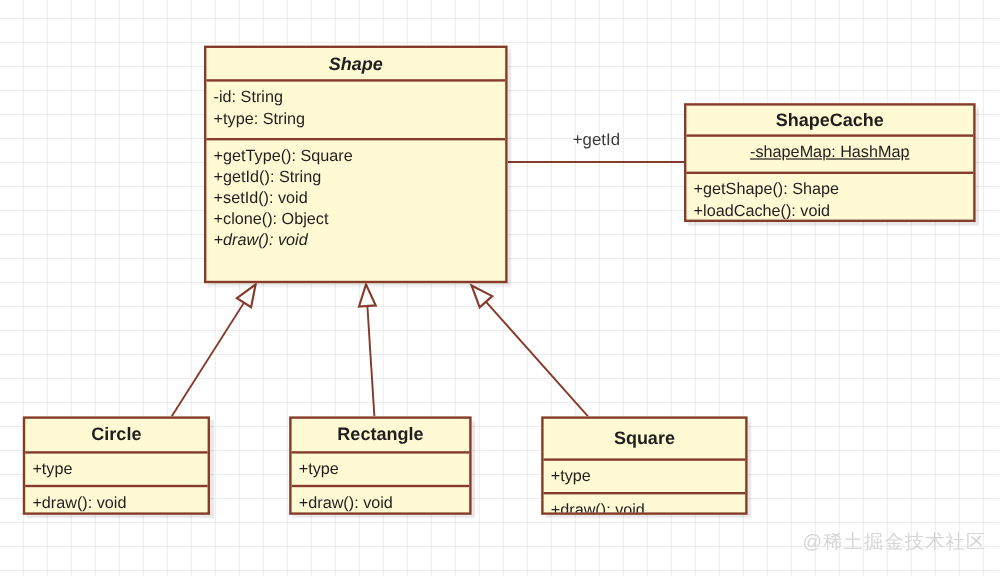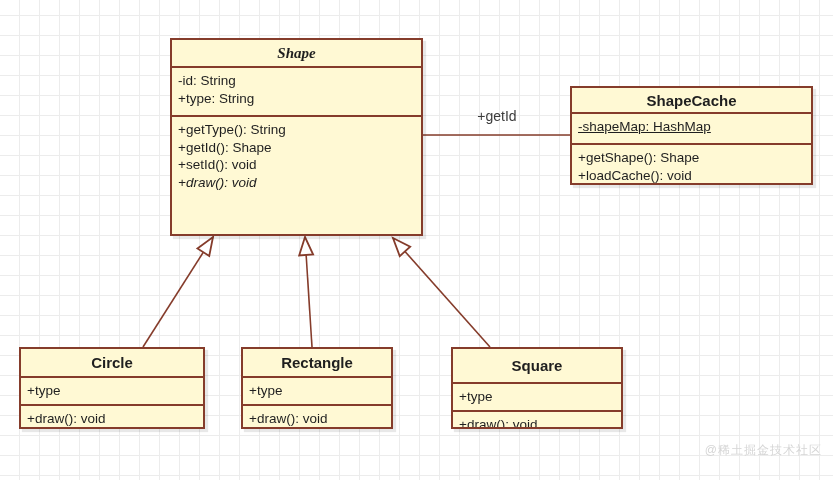--- a/index.html
+++ b/index.html
@@ -27,35 +27,35 @@
     background:var(--box-fill);
     border:2px solid var(--box-border);
     box-shadow:3px 3px 1px rgba(0,0,0,0.09);
     display:flex;flex-direction:column;
     font-size:13.5px;
   }
   .uml-title{
     flex:0 0 auto;display:flex;align-items:center;justify-content:center;
     font-weight:bold;font-size:15px;
   }
-  .uml-title.italic{font-style:italic;font-family:Liberation Serif, serif;}
+  .uml-title.italic{font-style:italic;}
   .compartment{flex:0 0 auto;padding:4px 6px 10px 6px;line-height:17.5px;overflow:hidden;}
   .compartment.grow{flex:1 1 auto;}
   .compartment{border-top:2px solid var(--box-border);}
   .uml-title{border-top:none;}
   .member{white-space:nowrap;}
   .member.italic{font-style:italic;}
   .member.underline{text-decoration:underline;}
   .edge-label{
     position:absolute;z-index:2;text-align:center;
     font-size:14px;color:var(--edge-label);line-height:18px;
   }
   .watermark{
     position:absolute;z-index:3;right:11px;top:442px;
-    font-size:12px;color:var(--watermark);letter-spacing:1px;
+    font-size:16px;color:var(--watermark);letter-spacing:1px;
     user-select:none;
   }
 </style>
 </head>
 <body>
 
 <div class="canvas">
 
   <svg class="edges">
     <defs>
@@ -71,39 +71,40 @@
 
   <div class="edge-label" style="left:437px;top:107px;width:120px;">+getId</div>
 
   <div class="uml-class" style="left:170px;top:38px;width:253px;height:198px;">
     <div class="uml-title italic" style="height:26px;">Shape</div>
     <div class="compartment attrs" style="height:49px;">
         <div class="member">-id: String</div>
         <div class="member">+type: String</div>
       </div>
     <div class="compartment methods grow">
-        <div class="member">+getType(): String</div>
-        <div class="member">+getId(): Shape</div>
+        <div class="member">+getType(): Square</div>
+        <div class="member">+getId(): String</div>
         <div class="member">+setId(): void</div>
+        <div class="member">+clone(): Object</div>
         <div class="member italic">+draw(): void</div>
       </div>
   </div>
 
   <div class="uml-class" style="left:570px;top:86px;width:243px;height:99px;">
     <div class="uml-title" style="height:24px;">ShapeCache</div>
-    <div class="compartment attrs" style="height:31px;">
+    <div class="compartment attrs" style="height:31px;text-align:center;">
         <div class="member underline">-shapeMap: HashMap</div>
       </div>
     <div class="compartment methods grow">
         <div class="member">+getShape(): Shape</div>
         <div class="member">+loadCache(): void</div>
       </div>
   </div>
 
-  <div class="uml-class" style="left:19px;top:347px;width:186px;height:82px;">
+  <div class="uml-class" style="left:19px;top:347px;width:156px;height:82px;">
     <div class="uml-title" style="height:27px;">Circle</div>
     <div class="compartment attrs" style="height:28px;">
         <div class="member">+type</div>
       </div>
     <div class="compartment methods grow">
         <div class="member">+draw(): void</div>
       </div>
   </div>
 
   <div class="uml-class" style="left:241px;top:347px;width:152px;height:82px;">

